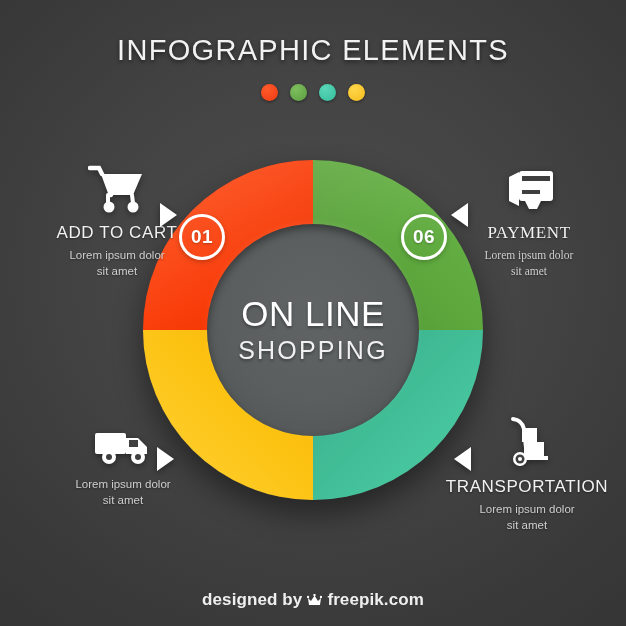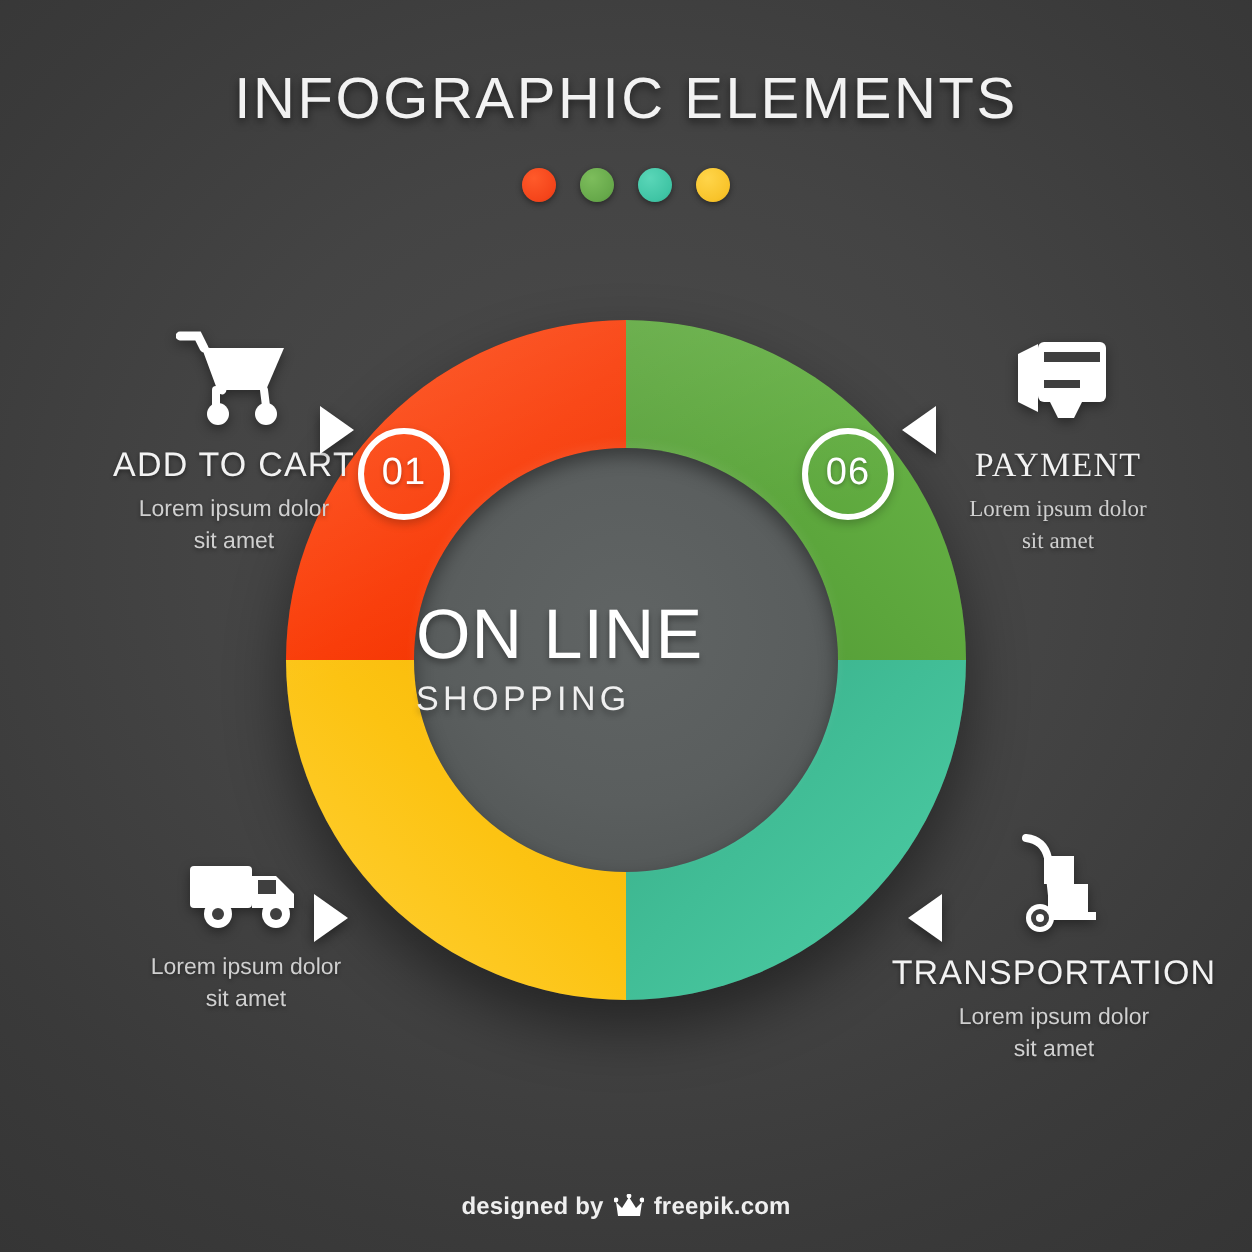--- a/index.html
+++ b/index.html
@@ -85,43 +85,43 @@
     pointer-events:none;
     z-index:3;
   }
 
   
   #center-text {
     position:absolute;
     left:50%; top:50%;
     transform:translate(-50%,-50%);
     width:210px;
-    text-align:left;
+    text-align:center;
     z-index:5;
   }
   #ct-line1 {
     font-size:35px; color:#ffffff; font-weight:400;
     letter-spacing:.5px; line-height:1.05;
     text-shadow:0 2px 3px rgba(0,0,0,.35);
   }
   #ct-line2 {
     margin-top:3px;
-    font-size:17px; color:#f0f0f0; font-weight:300;
+    font-size:25px; color:#f0f0f0; font-weight:300;
     letter-spacing:2.2px;
     text-shadow:0 2px 3px rgba(0,0,0,.35);
   }
 
   
   .badge {
     position:absolute;
     width:46px; height:46px;
     border-radius:50%;
     border:3px solid #ffffff;
     display:flex; align-items:center; justify-content:center;
-    font-size:19px; color:#ffffff; font-weight:400;
+    font-size:19px; color:#ffffff; font-weight:700;
     letter-spacing:.5px;
     z-index:6;
     text-shadow:0 1px 2px rgba(0,0,0,.28);
     box-shadow:0 2px 5px rgba(0,0,0,.22);
   }
   #badge-01 { left:36px;  top:54px;  }
   #badge-02 { left:258px; top:54px;  }
   #badge-03 { left:258px; top:240px; }
   #badge-04 { left:36px;  top:240px; }
 
@@ -176,21 +176,21 @@
   #ptr-pay   { left:451px; top:203px; }
   #ptr-del   { left:157px; top:447px; }
   #ptr-trans { left:454px; top:447px; }
 
   
   #footer {
     position:absolute;
     left:0; bottom:16px; width:100%;
     display:flex; align-items:center; justify-content:center;
     gap:5px;
-    font-size:12px; color:#efefef; font-weight:700;
+    font-size:17px; color:#efefef; font-weight:700;
     letter-spacing:.1px;
   }
   #footer .crown { display:block; }
 </style>
 </head>
 <body>
 
 <div id="stage">
 
   <div id="header">

